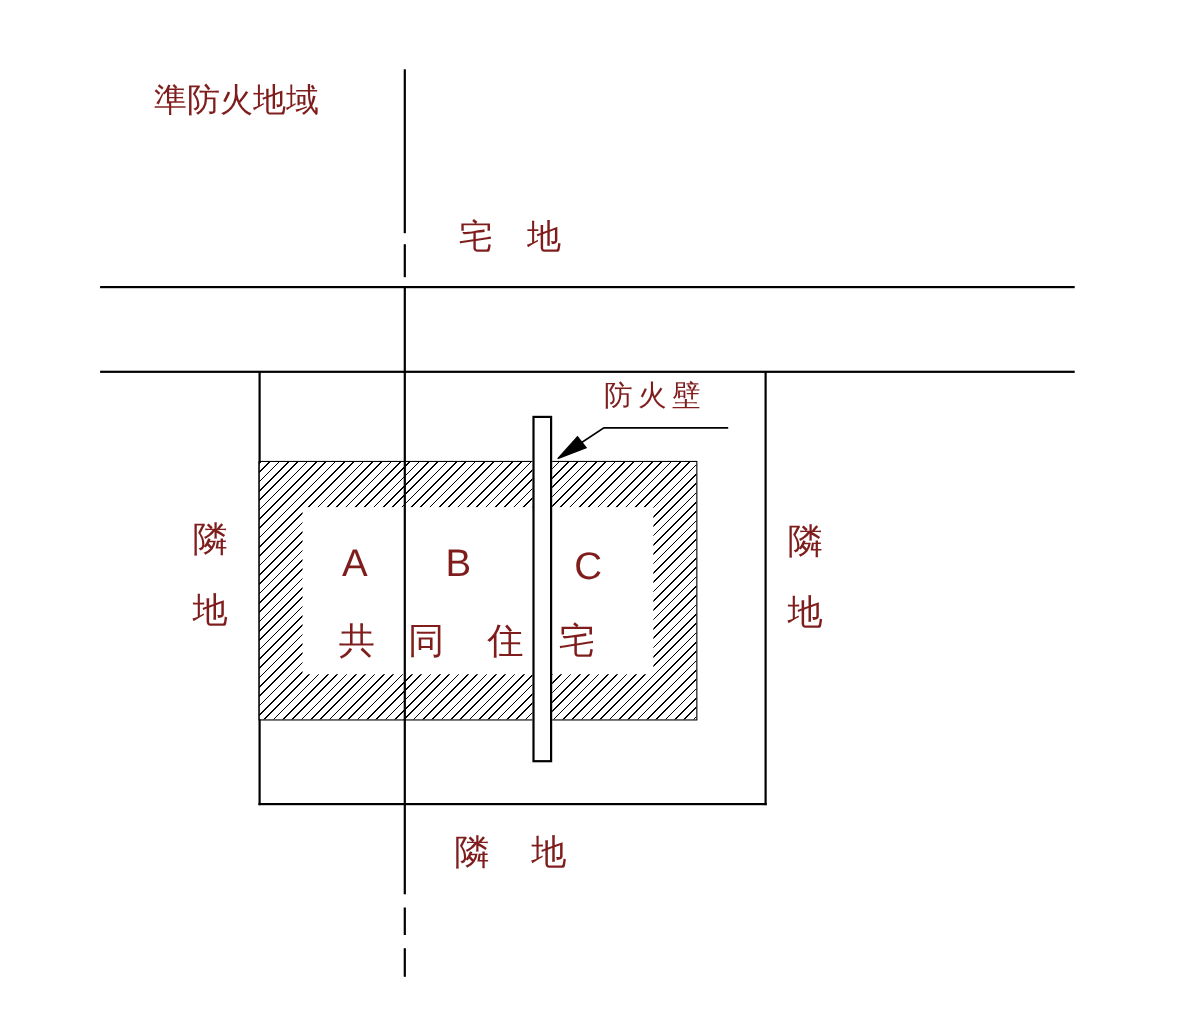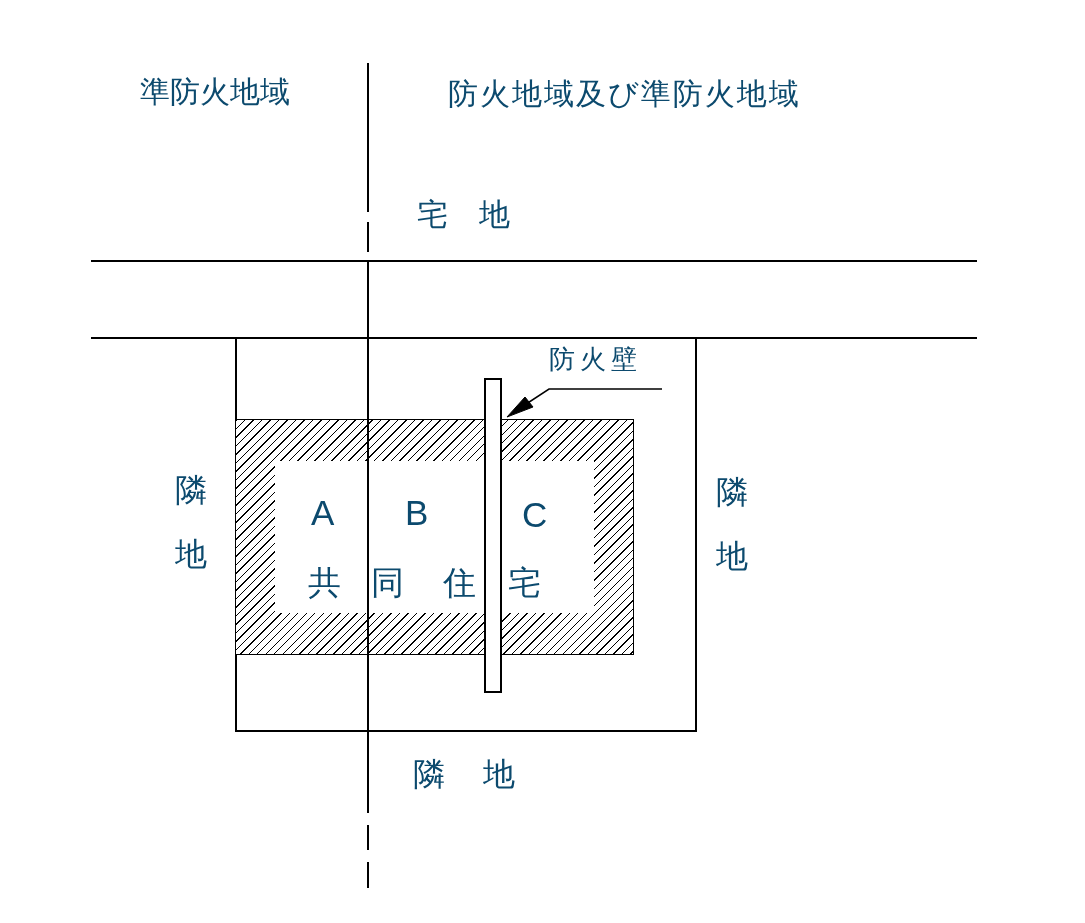--- a/index.html
+++ b/index.html
@@ -1,21 +1,21 @@
 <!DOCTYPE html>
 <html><head>
 <meta charset="utf-8">
 <style>
   html,body{margin:0;padding:0;background:#ffffff;}
   .canvas{
     position:relative;
     width:1085px;height:923px;
     background:#ffffff;
     font-family:"Liberation Sans","DejaVu Sans",sans-serif;
-    color:#0c4a6e;
+    color:#7f1d1d;
     overflow:hidden;
   }
   
   .vline{position:absolute;width:2px;background:#000;}
   .hline{position:absolute;height:2px;background:#000;}
   
   .site{
     position:absolute;left:235px;top:338px;width:462px;height:394px;
     box-sizing:border-box;
     border-left:2px solid #000;border-right:2px solid #000;border-bottom:2px solid #000;
@@ -69,21 +69,20 @@
   <div class="vline" style="left:367px;top:862px;height:26px;"></div>
 
   <div class="firewall"></div>
 
   <svg class="leader-svg" viewBox="0 0 1085 923" xmlns="http://www.w3.org/2000/svg">
     <polyline points="662,389 549,389 514,412" fill="none" stroke="#000" stroke-width="1.5"></polyline>
     <polygon points="507,417 525,397 533,407" fill="#000" stroke="#000"></polygon>
   </svg>
 
   <div class="lbl zone" style="left:140px;top:74px;">準防火地域</div>
-  <div class="lbl zone zone-right" style="left:448px;top:76px;">防火地域及び準防火地域</div>
 
   <div class="lbl takuchi" style="left:417px;top:196px;">宅　地</div>
 
   <div class="lbl firewall-lbl" style="left:549px;top:344px;">防火壁</div>
 
   <div class="lbl neighbor-v" style="left:175px;top:458px;">隣
 地</div>
   <div class="lbl neighbor-v" style="left:716px;top:460px;">隣
 地</div>
 

